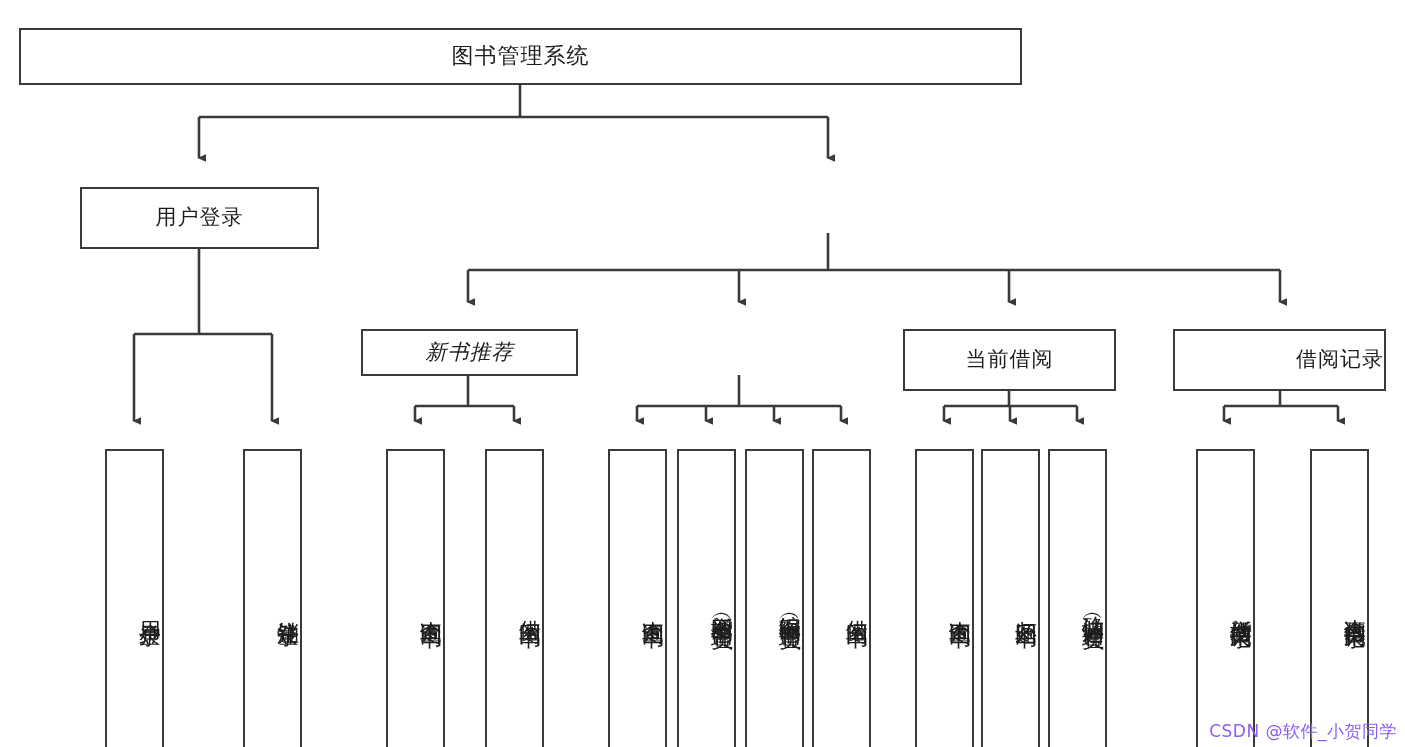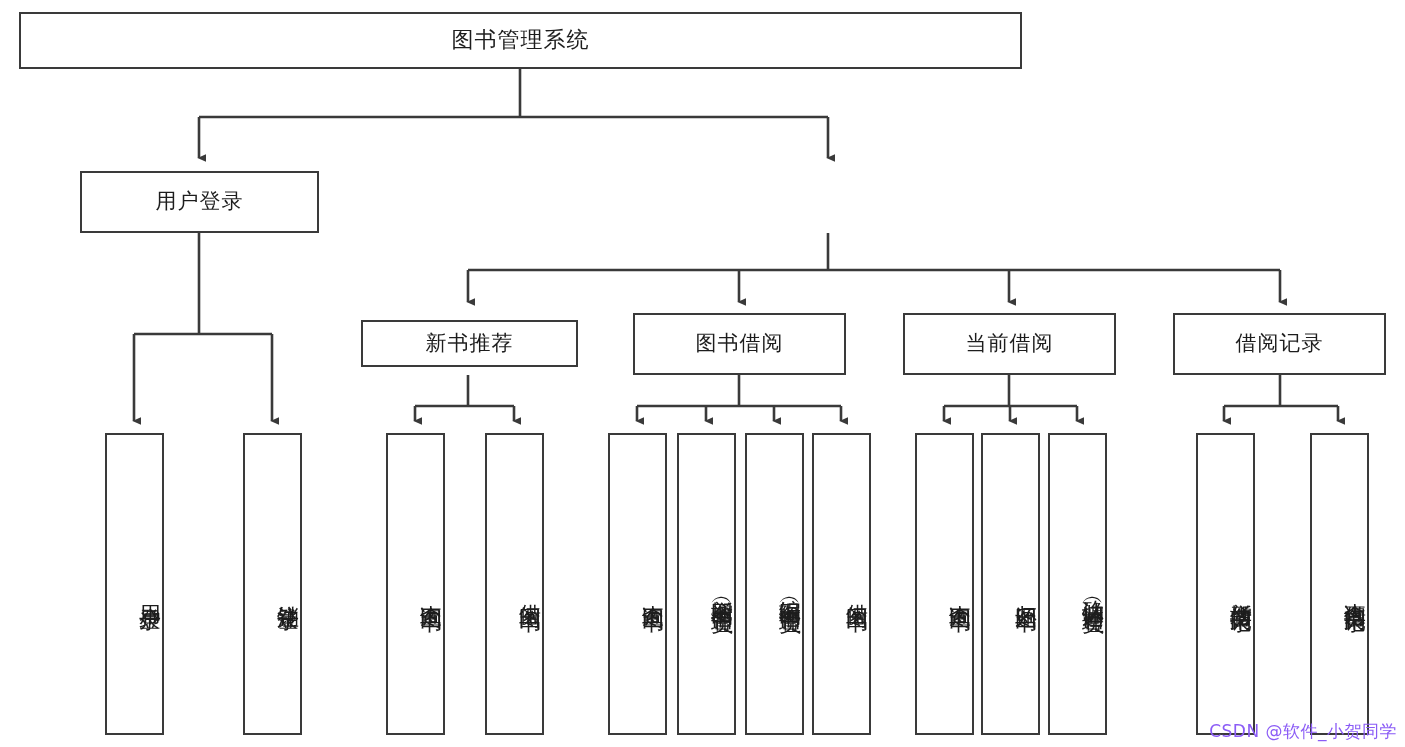--- a/index.html
+++ b/index.html
@@ -27,20 +27,21 @@
   }
   .node {
     position: absolute;
     box-sizing: border-box;
     background: #ffffff;
     border: 2px solid #3a3a3a;
     display: flex;
     align-items: center;
     justify-content: center;
     color: #1d1d1d;
+    margin-top: 16px;
   }
   .node.horiz {
     font-size: 21px;
     letter-spacing: 1px;
     line-height: 1.2;
   }
   .node.root {
     font-size: 22px;
   }
   .node.leaf {
@@ -124,30 +125,27 @@
   </svg>
 
   <div class="node horiz root" style="left:19px; top:12px; width:1003px; height:57px;">
     <span>图书管理系统</span>
   </div>
 
   <div class="node horiz" style="left:80px; top:171px; width:239px; height:62px;">
     <span>用户登录</span>
   </div>
 
-  <div class="node horiz" style="left:361px; top:320px; width:217px; height:47px;">
+  <div class="node horiz" style="left:361px; top:313px; width:217px; height:47px;font-style:italic;">
     <span>新书推荐</span>
-  </div>
-  <div class="node horiz" style="left:633px; top:313px; width:213px; height:62px;">
-    <span>图书借阅</span>
   </div>
   <div class="node horiz" style="left:903px; top:313px; width:213px; height:62px;">
     <span>当前借阅</span>
   </div>
-  <div class="node horiz" style="left:1173px; top:313px; width:213px; height:62px;">
+  <div class="node horiz" style="left:1173px; top:313px; width:213px; height:62px;justify-content:flex-end;">
     <span>借阅记录</span>
   </div>
 
   <div class="node leaf" style="left:105px; top:433px; width:59px; height:302px;">
     <span class="vtext">用户登录</span>
   </div>
   <div class="node leaf" style="left:243px; top:433px; width:59px; height:302px;">
     <span class="vtext">注销登录</span>
   </div>
 

